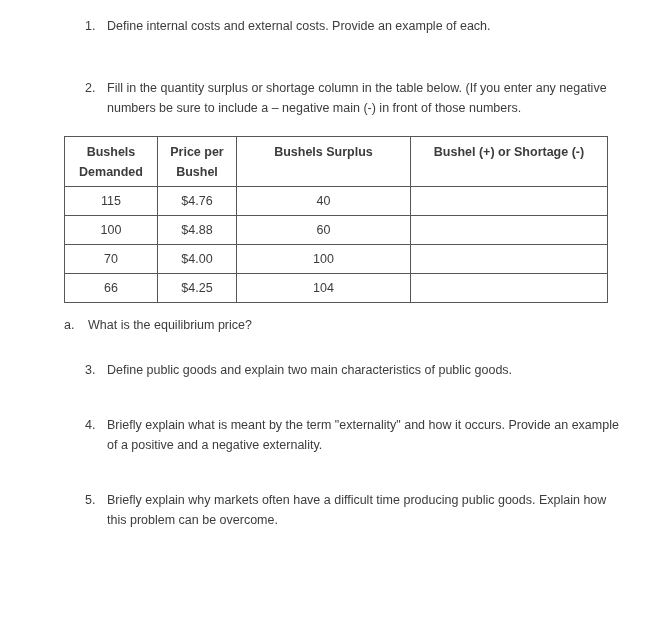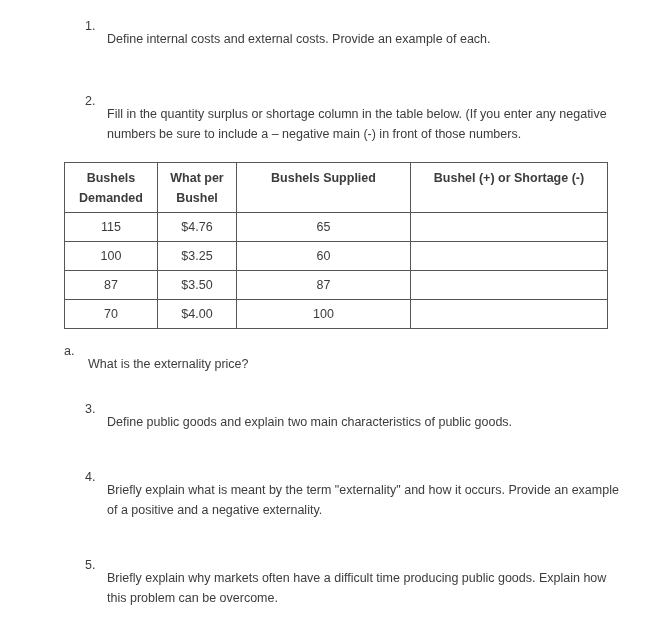--- a/index.html
+++ b/index.html
@@ -23,21 +23,20 @@
   }
   .q.numbered { margin-left: 21px; }
   .qnum {
     flex: 0 0 22px;
     width: 22px;
   }
   .q.sub .qnum { flex: 0 0 24px; width: 24px; }
   .qtext {
     flex: 1 1 auto;
     max-width: 522px;
-    margin-top: 13px;
   }
   .q1 { margin-bottom: 42px; }
   .q2 { margin-bottom: 18px; }
   .qa { margin-bottom: 25px; }
   .q3 { margin-bottom: 35px; }
   .q4 { margin-bottom: 35px; }
 
   table.econ-table {
     border-collapse: collapse;
     table-layout: fixed;
@@ -85,56 +84,56 @@
   <table class="econ-table">
     <colgroup>
       <col class="c1">
         <col class="c2">
         <col class="c3">
         <col class="c4">
     </colgroup>
     <thead>
       <tr>
         <th>Bushels Demanded</th>
-        <th>What per Bushel</th>
-        <th>Bushels Supplied</th>
+        <th>Price per Bushel</th>
+        <th>Bushels Surplus</th>
         <th>Bushel (+) or Shortage (-)</th>
       </tr>
     </thead>
     <tbody>
       <tr>
         <td>115</td>
         <td>$4.76</td>
-        <td>65</td>
+        <td>40</td>
         <td></td>
       </tr>
       <tr>
         <td>100</td>
-        <td>$3.25</td>
+        <td>$4.88</td>
         <td>60</td>
-        <td></td>
-      </tr>
-      <tr>
-        <td>87</td>
-        <td>$3.50</td>
-        <td>87</td>
         <td></td>
       </tr>
       <tr>
         <td>70</td>
         <td>$4.00</td>
         <td>100</td>
         <td></td>
       </tr>
+      <tr>
+        <td>66</td>
+        <td>$4.25</td>
+        <td>104</td>
+        <td></td>
+      </tr>
     </tbody>
   </table>
 
   <div class="q sub qa">
     <span class="qnum">a.</span>
-    <span class="qtext">What is the externality price?</span>
+    <span class="qtext">What is the equilibrium price?</span>
   </div>
 
   <div class="q numbered q3">
     <span class="qnum">3.</span>
     <span class="qtext">Define public goods and explain two main characteristics of public goods.</span>
   </div>
 
   <div class="q numbered q4">
     <span class="qnum">4.</span>
     <span class="qtext">Briefly explain what is meant by the term "externality" and how it occurs. Provide an example of a positive and a negative externality.</span>

